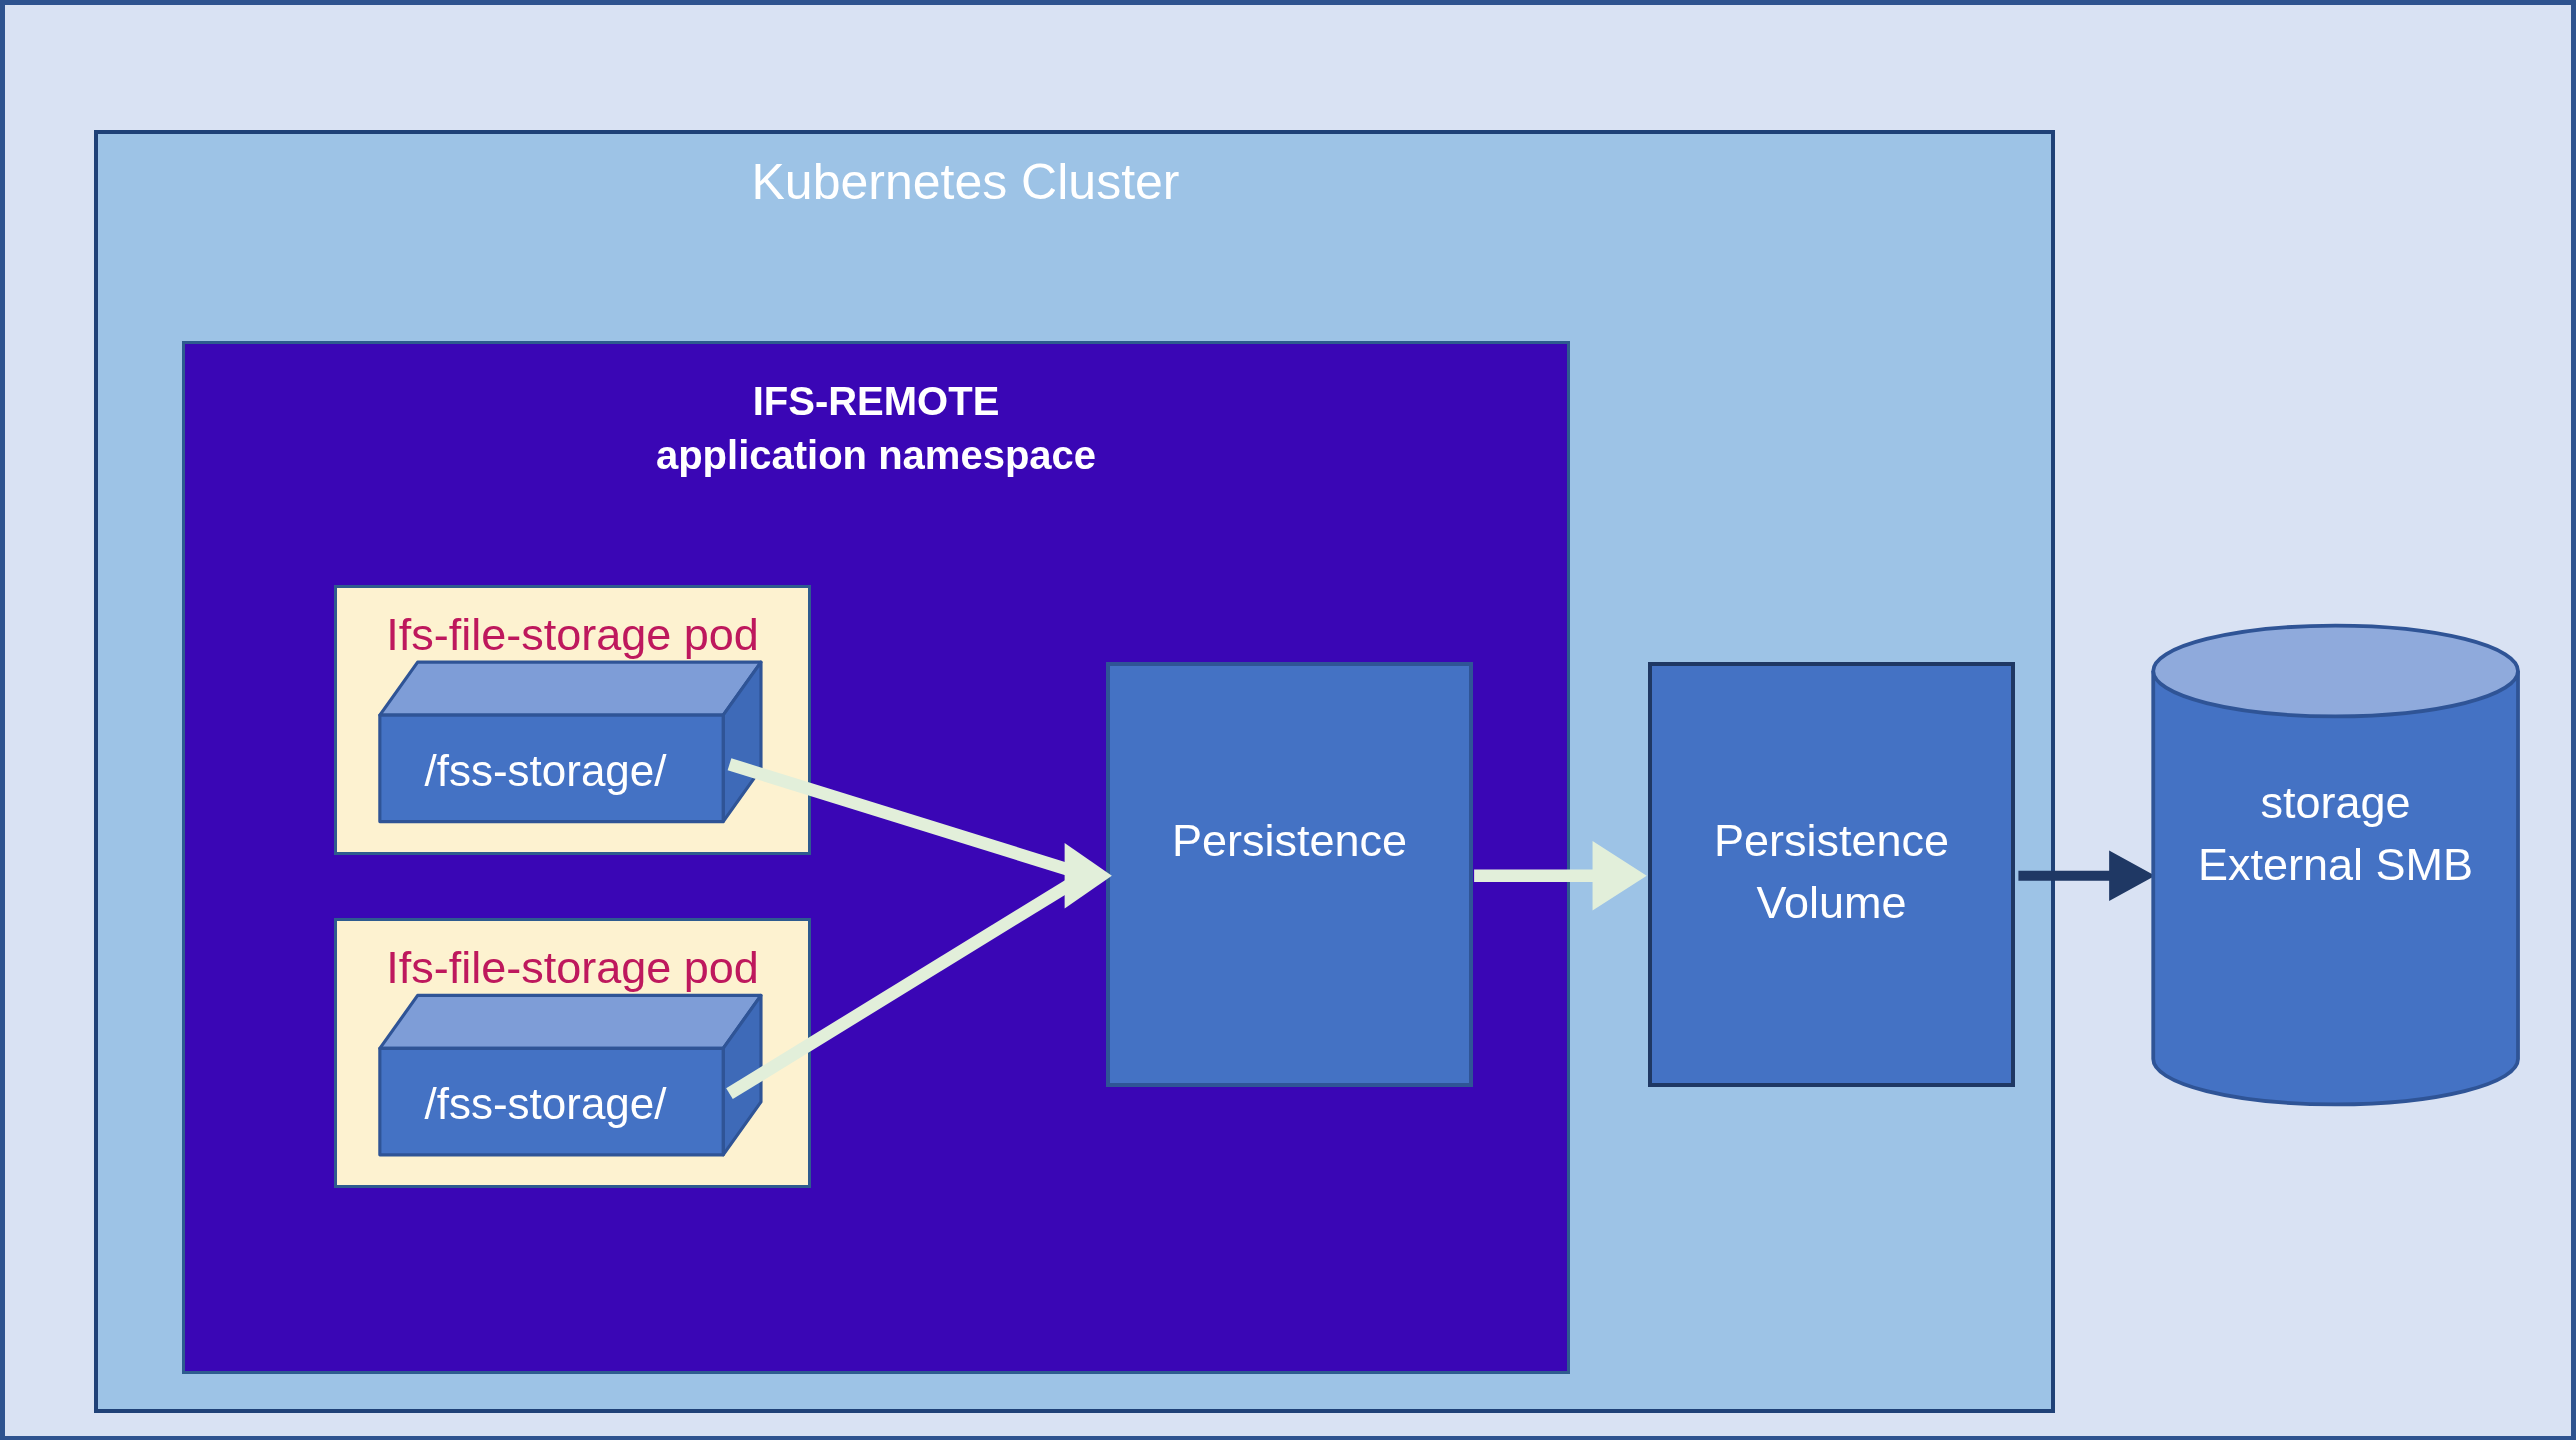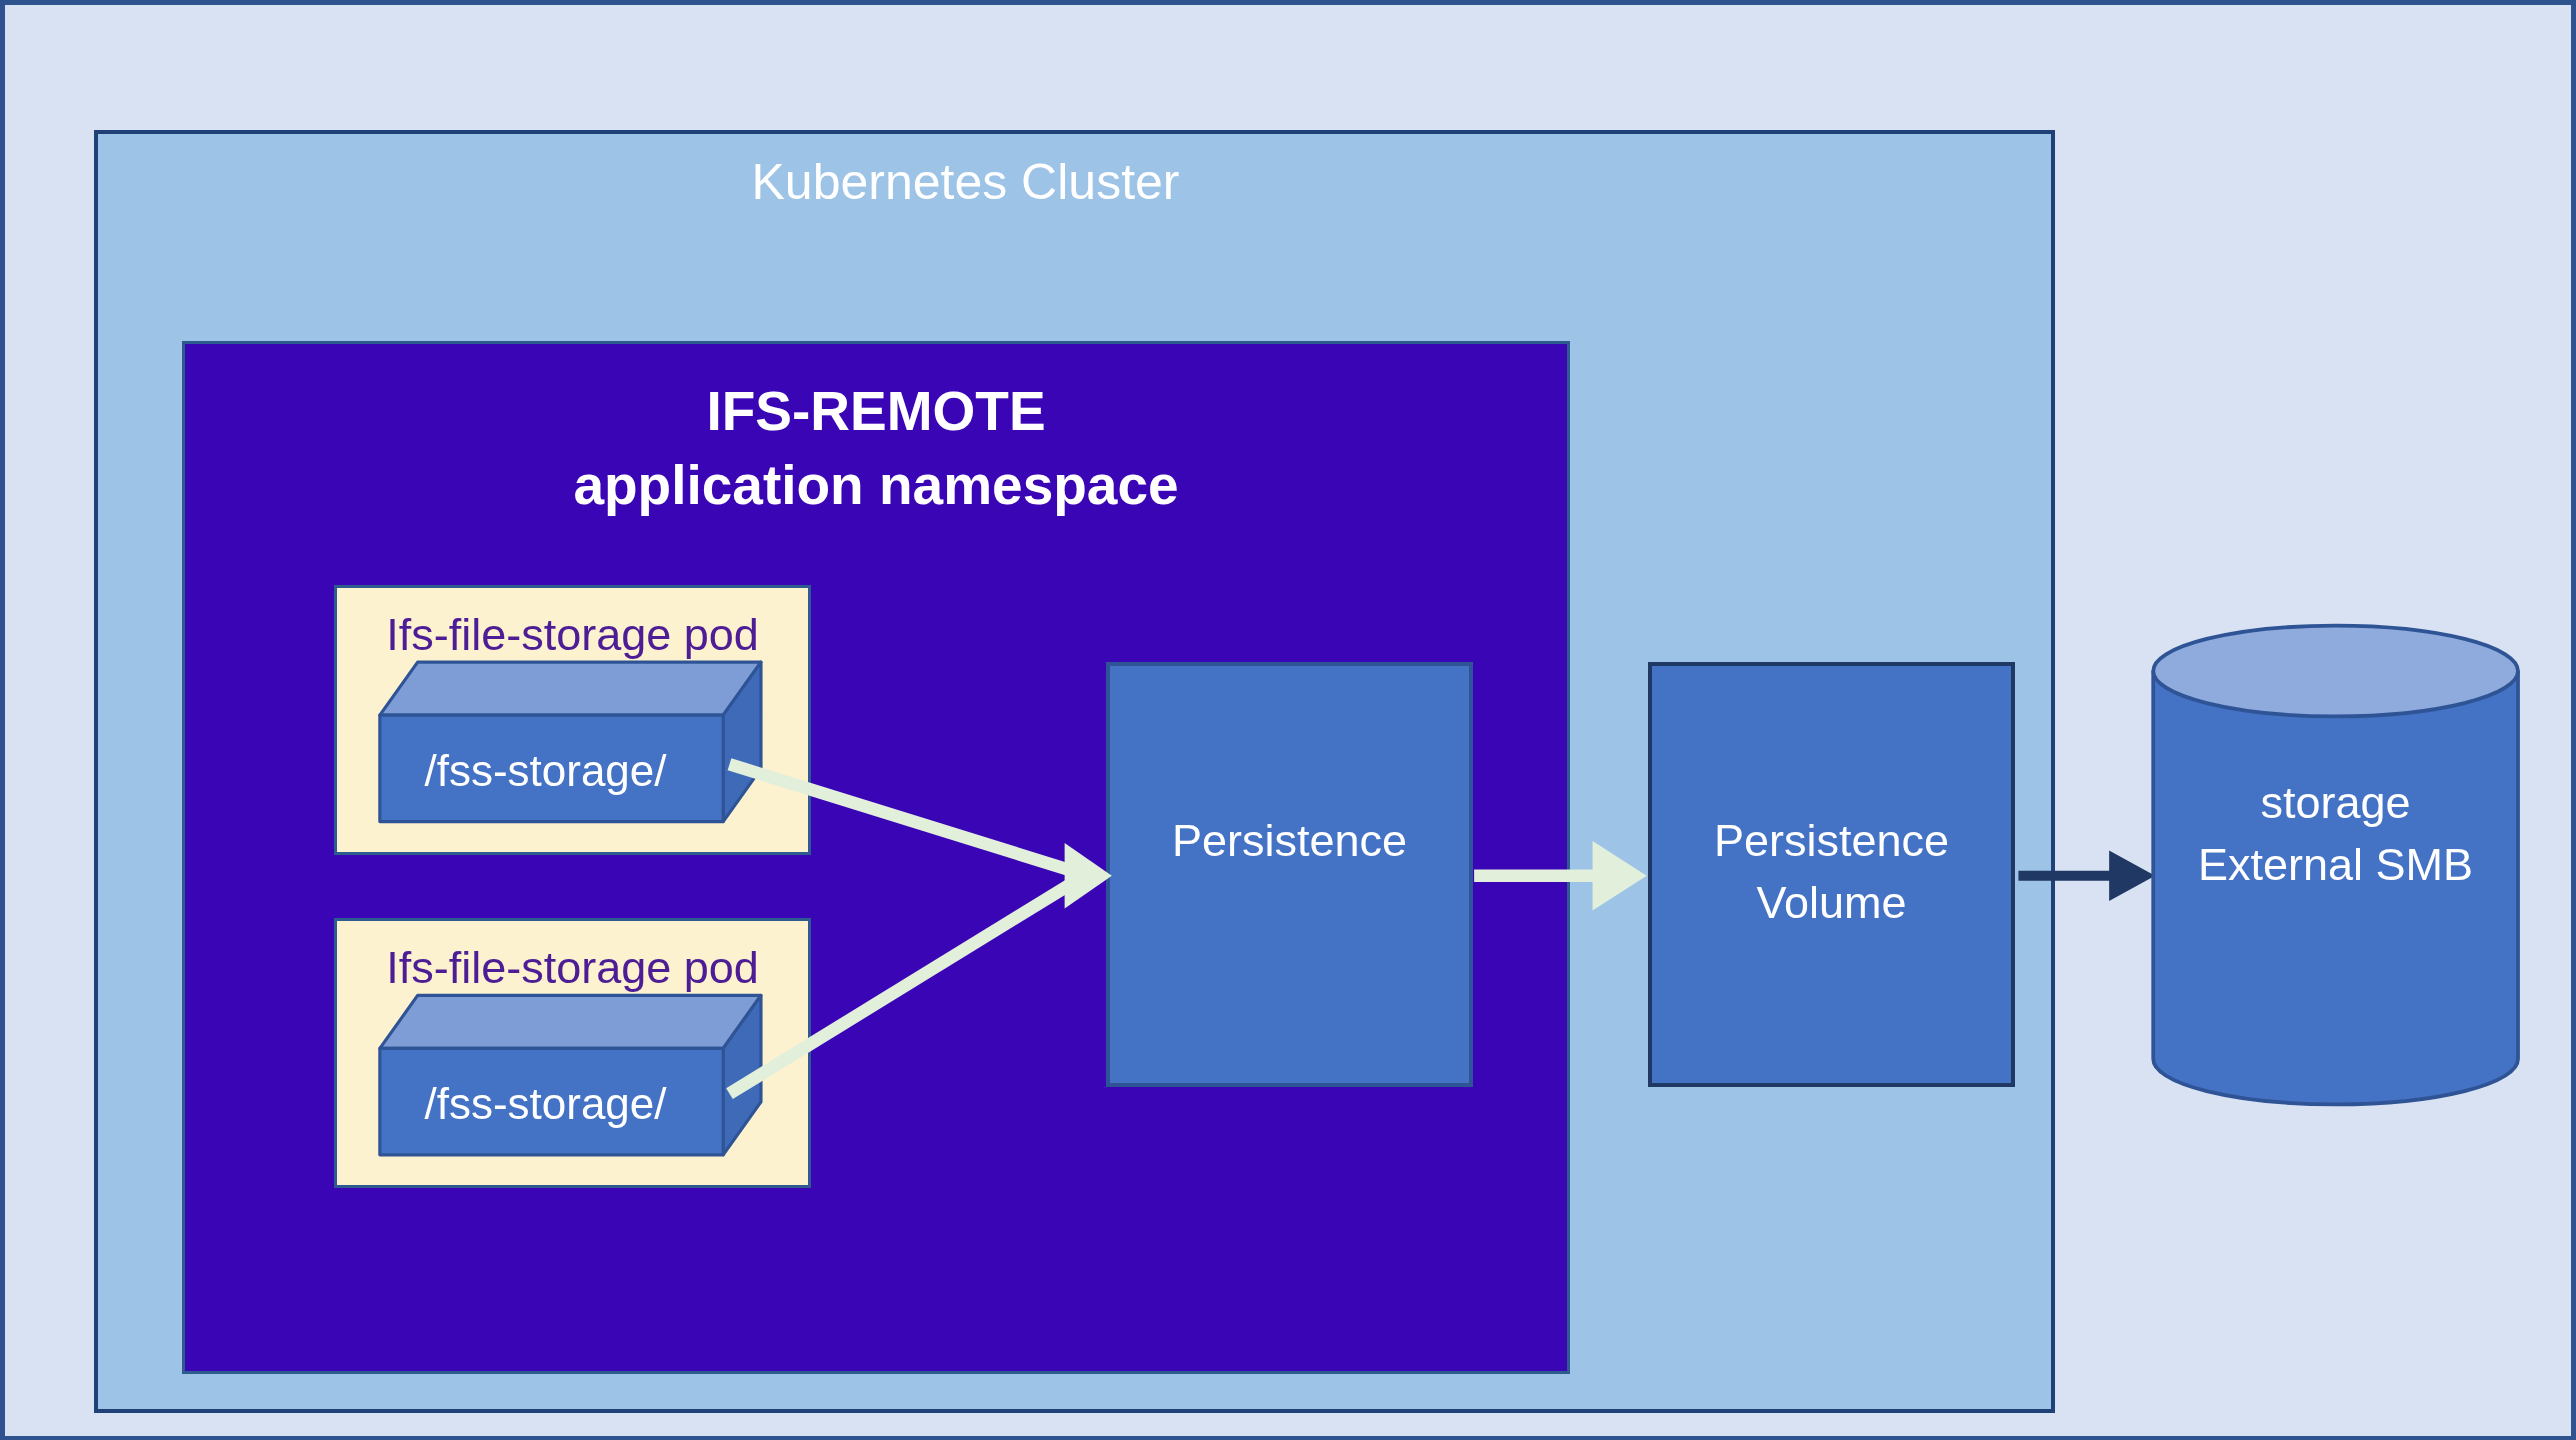--- a/index.html
+++ b/index.html
@@ -17,22 +17,22 @@
     background:#FDF2D0; border:3.8px solid #2E5B8F;}
   #pod-box-1{top:580px;}
   #pod-box-2{top:913px;}
   #pvc-box{left:1101px; top:657px; width:367px; height:425px;
     background:#4472C4; border:4.4px solid #2F5496;}
   #pv-box{left:1643px; top:657px; width:367px; height:425px;
     background:#4472C4; border:4.4px solid #1F3864;}
   #shapes{left:0; top:0; width:2576px; height:1441px; pointer-events:none;}
   .lbl{position:absolute; text-align:center; color:#FFFFFF; line-height:1.35;}
   #cluster-title{left:97px; top:144px; width:1727px; font-size:50px;}
-  #namespace-title{left:177px; top:369px; width:1388px; font-size:55px; font-weight:bold;}
-  .pod-title{left:329px; width:477px; font-size:45px; color:#4c1d95;}
+  #namespace-title{left:177px; top:369px; width:1388px; font-size:40px; font-weight:bold;}
+  .pod-title{left:329px; width:477px; font-size:45px; color:#be185d;}
   #pod-title-1{top:600px;}
   #pod-title-2{top:933px;}
   .cuboid-label{left:369px; width:343px; font-size:44px;}
   #cuboid-label-1{top:736px;}
   #cuboid-label-2{top:1069px;}
   .twoline{font-size:45px; line-height:1.38;}
   #pvc-label{left:1101px; top:805px; width:367px;}
   #pv-label{left:1643px; top:805px; width:367px;}
   #cylinder-label{left:2148px; top:767px; width:365px;}
 </style>

